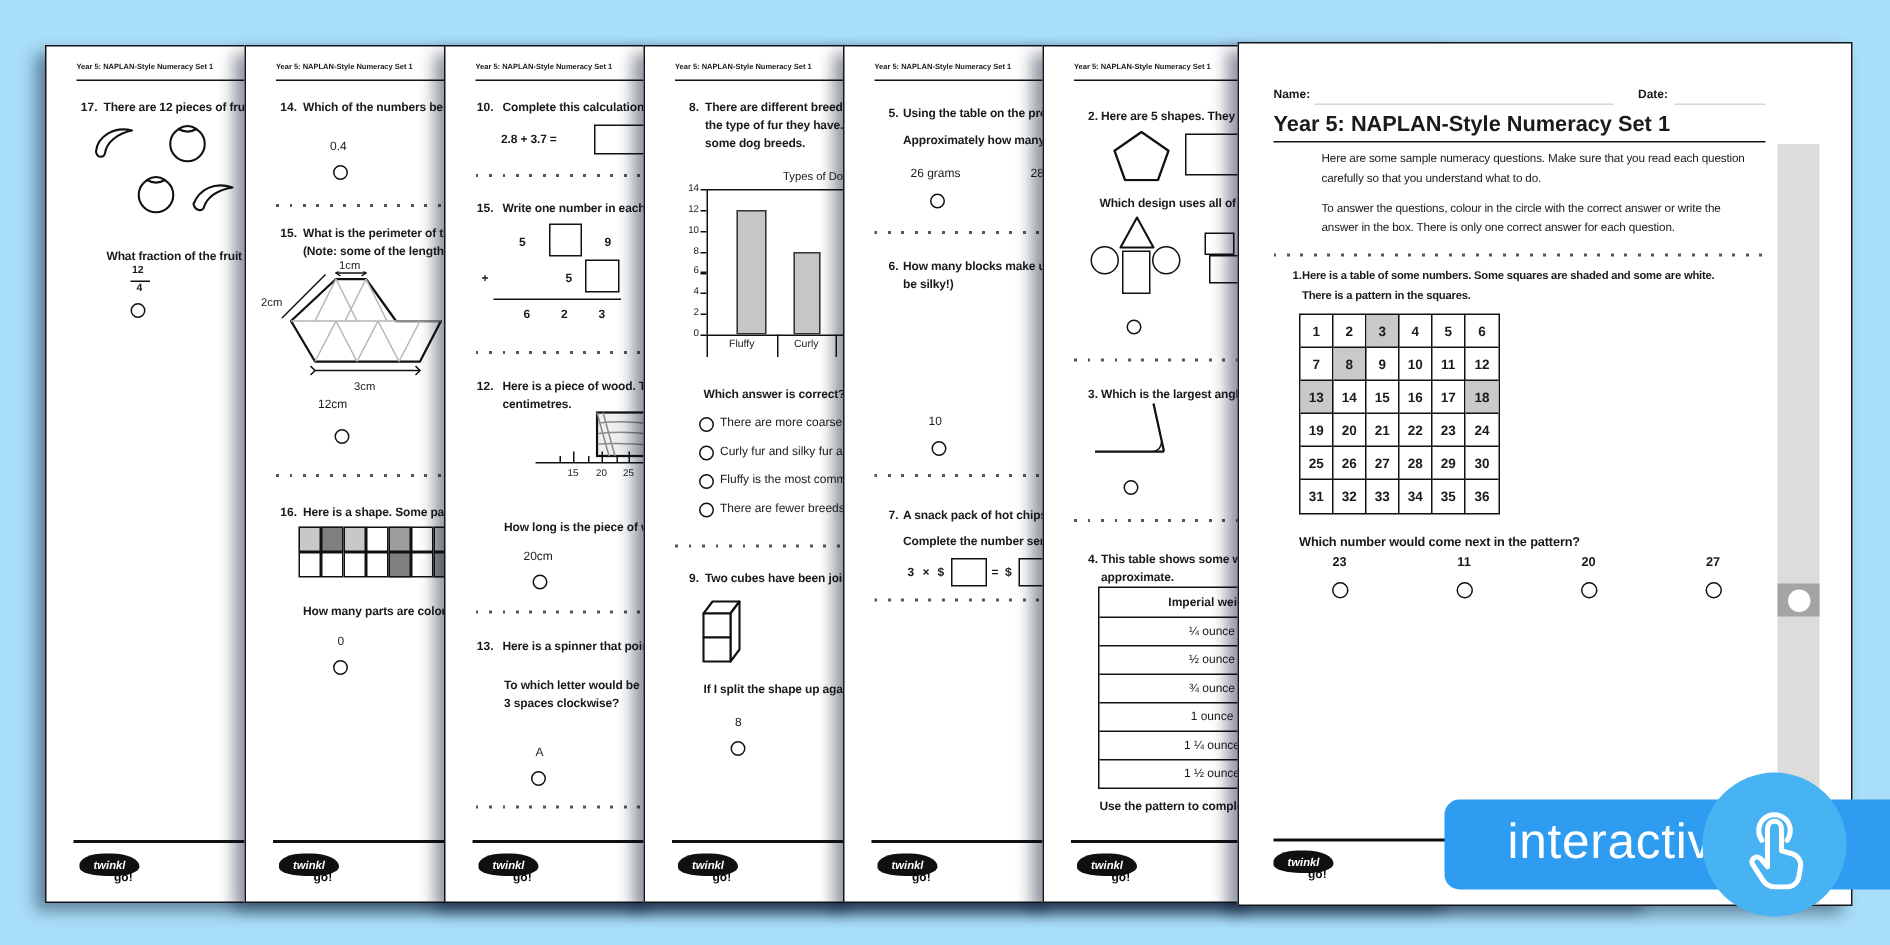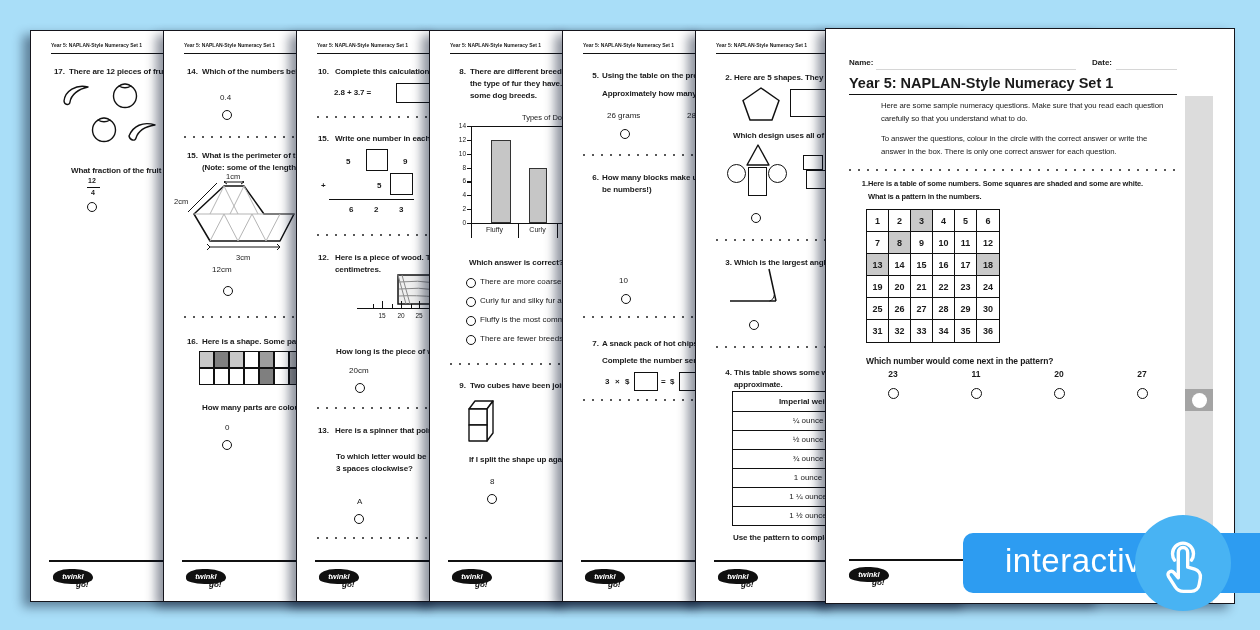--- a/index.html
+++ b/index.html
@@ -16,21 +16,21 @@
   .ql{position:absolute;font-weight:bold;font-size:8px;white-space:nowrap;letter-spacing:-.1px;}
   .al{position:absolute;font-size:8px;white-space:nowrap;}
   .bub{position:absolute;width:8px;height:8px;border:1.5px solid #111;border-radius:50%;background:#fff;}
   .abox{position:absolute;border:1.6px solid #111;background:#fff;}
   .dots{position:absolute;left:20px;width:358px;height:2px;
         background:repeating-linear-gradient(90deg,#575757 0 1.8px,transparent 1.8px 9px);}
   .footline{position:absolute;left:18px;top:529px;width:372px;border-top:2px solid #111;}
   .logo{position:absolute;left:22px;top:538px;width:50px;height:24px;}
   .logo-cloud{width:40px;height:15px;background:#101010;border-radius:50% 55% 50% 55%/60% 70% 50% 45%;
               color:#fff;font-size:7.5px;font-weight:bold;font-style:italic;text-align:center;line-height:15px;}
-  .logo-go{position:absolute;left:23px;top:11px;font-size:8px;font-weight:bold;font-style:italic;color:#0d0d0d;}
+  .logo-go{position:absolute;left:23px;top:11px;font-size:8px;font-weight:bold;color:#0d0d0d;}
   .svgshape{position:absolute;}
   .vline,.hline{position:absolute;background:#111;}
   
   .ndlab{position:absolute;font-size:8px;font-weight:bold;}
   .fline{position:absolute;height:0;border-bottom:1.2px solid #d6d6d6;}
   .p7-title{position:absolute;left:23px;top:46px;font-size:14.5px;font-weight:bold;white-space:nowrap;}
   .p7-rule{position:absolute;left:23px;top:65px;width:328px;border-top:1.6px solid #111;}
   .il{position:absolute;left:23px;font-size:7.8px;white-space:nowrap;letter-spacing:-.1px;padding-left:32px;}
   .q1l{position:absolute;left:42px;font-size:7.5px;font-weight:bold;white-space:nowrap;letter-spacing:-.15px;}
   .grid6{position:absolute;left:40px;top:180px;display:grid;grid-template-columns:repeat(6,22px);
@@ -281,21 +281,21 @@
     <div class="hdr-rule"></div>
     <div class="qn" style="left:16px;top:40px">5.</div>
     <div class="ql" style="left:39px;top:40px">Using the table on the previous page.</div>
     <div class="ql" style="left:39px;top:58px">Approximately how many grams?</div>
     <div class="al" style="left:44px;top:80px">26 grams</div>
     <div class="al" style="left:124px;top:80px">28 grams</div>
     <div class="bub" style="left:57px;top:98px"></div>
     <div class="dots" style="top:123px"></div>
     <div class="qn" style="left:16px;top:142px">6.</div>
     <div class="ql" style="left:39px;top:142px">How many blocks make up this shape?</div>
-    <div class="ql" style="left:39px;top:154px">be numbers!)</div>
+    <div class="ql" style="left:39px;top:154px">be silky!)</div>
     <div class="al" style="left:56px;top:245px">10</div>
     <div class="bub" style="left:58px;top:263px"></div>
     <div class="dots" style="top:285px"></div>
     <div class="qn" style="left:16px;top:308px">7.</div>
     <div class="ql" style="left:39px;top:308px">A snack pack of hot chips costs $3.</div>
     <div class="ql" style="left:39px;top:325px">Complete the number sentence.</div>
     <div class="ql" style="left:42px;top:346px">3</div>
     <div class="ql" style="left:52px;top:346px">×</div>
     <div class="ql" style="left:62px;top:346px">$</div>
     <div class="abox" style="left:71px;top:341px;width:22px;height:17px"></div>
@@ -366,21 +366,21 @@
     <div class="p7-title">Year 5: NAPLAN-Style Numeracy Set 1</div>
     <div class="p7-r
 ule p7-rule"></div>
     <div class="il" style="top:72px">Here are some sample numeracy questions. Make sure that you read each question</div>
     <div class="il" style="top:85px">carefully so that you understand what to do.</div>
     <div class="il" style="top:105px">To answer the questions, colour in the circle with the correct answer or write the</div>
     <div class="il" style="top:118px">answer in the box. There is only one correct answer for each question.</div>
     <div class="dots" style="left:23px;top:140px;width:328px"></div>
     <div class="qn" style="left:22px;top:150px;font-size:7.5px">1.</div>
     <div class="q1l" style="top:150px">Here is a table of some numbers. Some squares are shaded and some are white.</div>
-    <div class="q1l" style="top:163px">What is a pattern in the numbers.</div>
+    <div class="q1l" style="top:163px">There is a pattern in the squares.</div>
     <div class="grid6">
         <div class="gcell">1</div>
         <div class="gcell">2</div>
         <div class="gcell sh">3</div>
         <div class="gcell">4</div>
         <div class="gcell">5</div>
         <div class="gcell">6</div>
         <div class="gcell">7</div>
         <div class="gcell sh">8</div>
         <div class="gcell">9</div>

